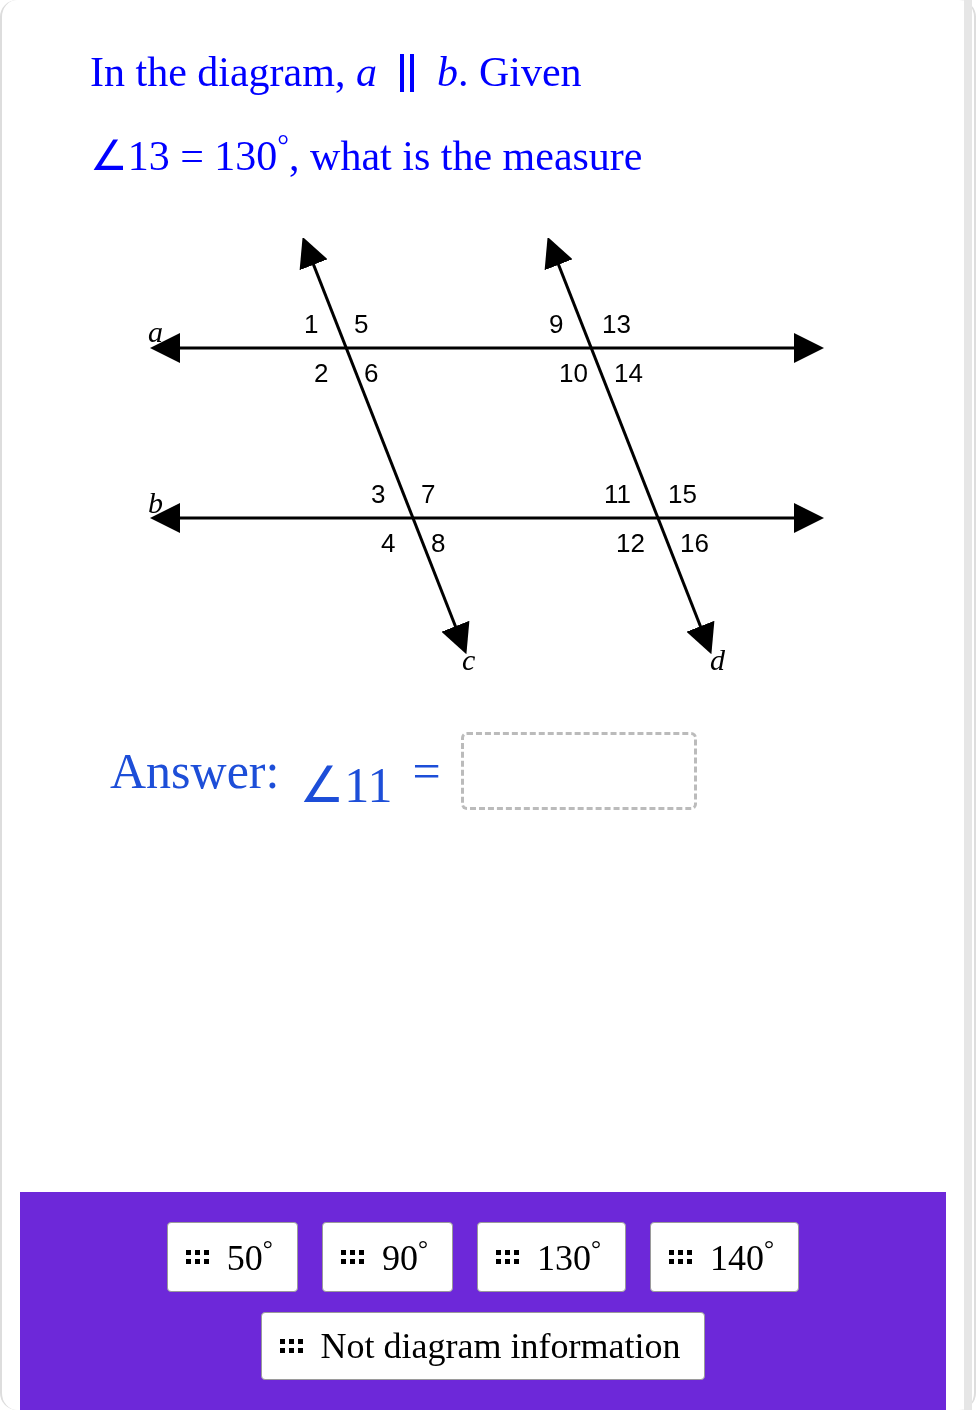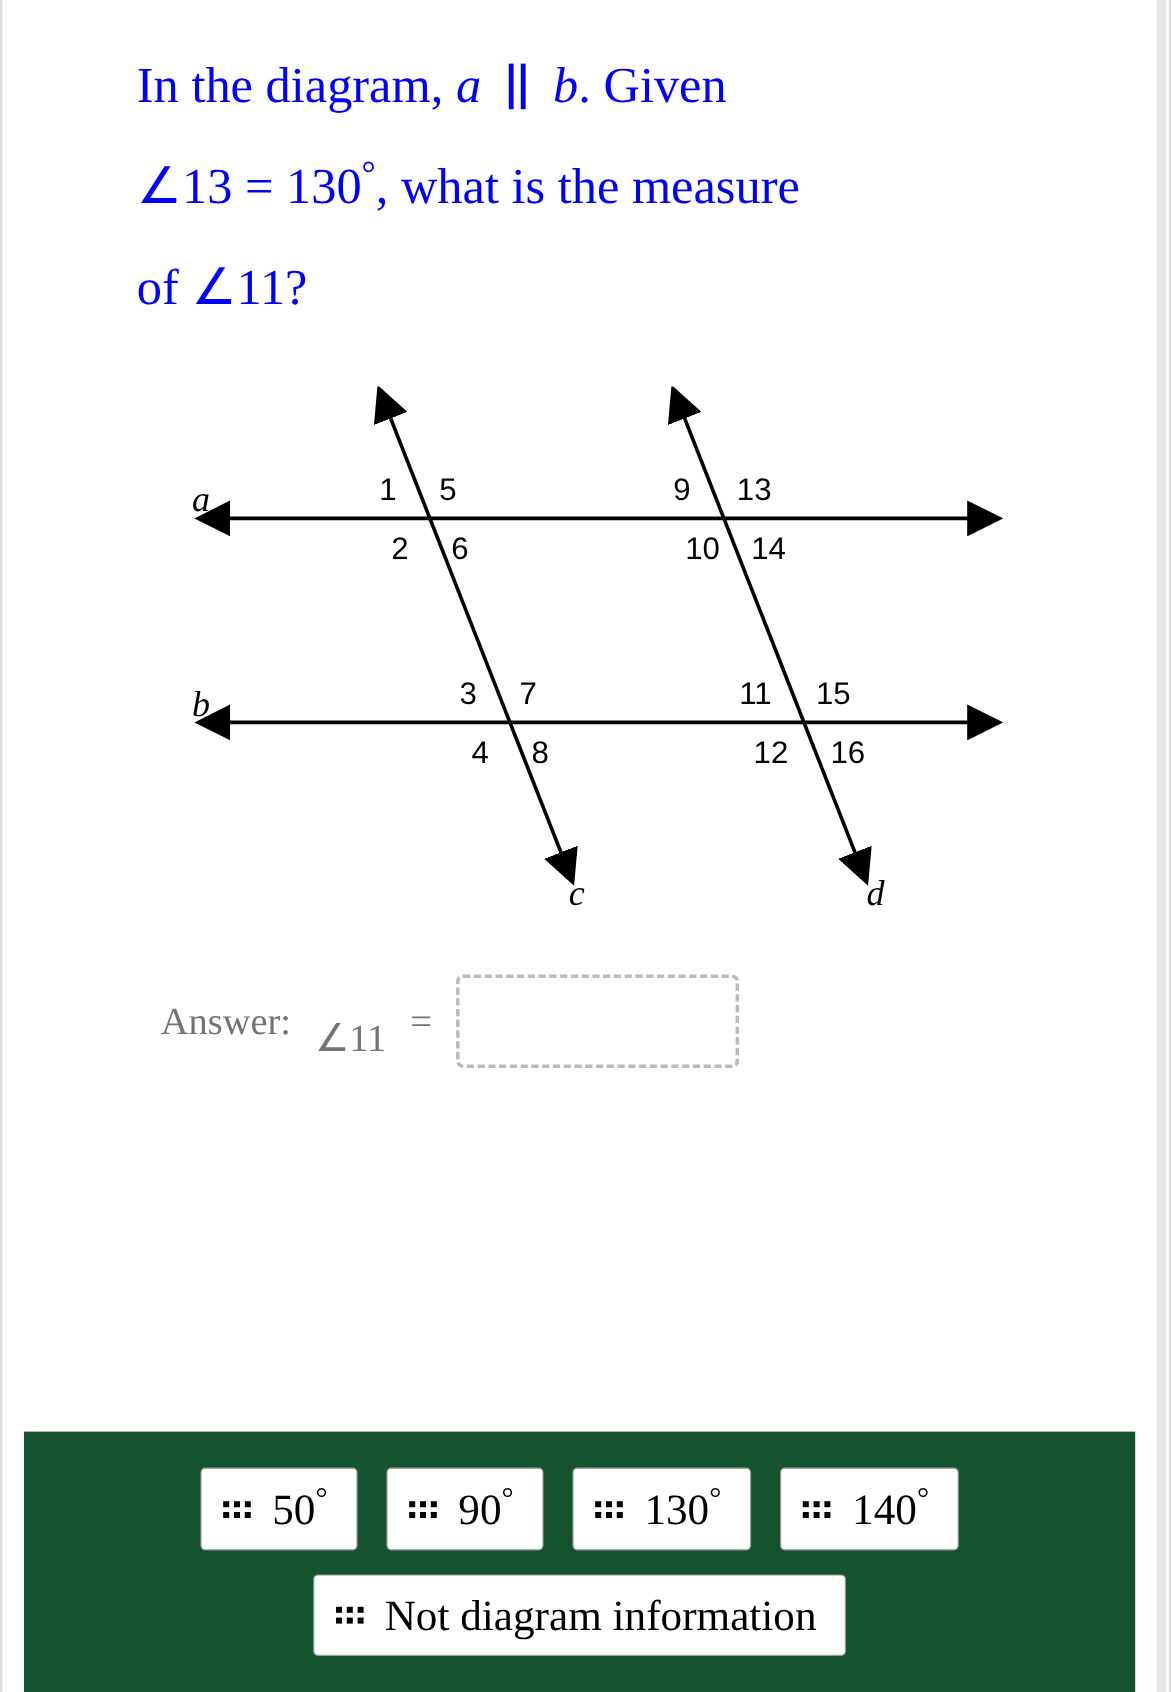--- a/index.html
+++ b/index.html
@@ -5,24 +5,25 @@
   html, body {
     margin: 0;
     padding: 0;
     background: #fff;
     font-family: "Times New Roman", Georgia, serif;
   }
   .page {
     width: 976px;
     height: 1410px;
     box-sizing: border-box;
-    padding: 0 30px 0 42px;
+    padding: 0 30px 0 18px;
     position: relative;
     border-left: 2px solid #ddd;
     border-right: 2px solid #ddd;
+    border-radius: 17px;
   }
   .rborder {
     position: absolute;
     right: 2px;
     top: 0;
     width: 8px;
     height: 100%;
     background: #e6e6e6;
   }
   
@@ -79,42 +80,42 @@
     font-family: "Times New Roman", serif;
     font-style: italic;
     font-size: 30px;
     fill: #000;
   }
   .arrowhead { fill: #000; }
 
   
   .answer-line {
     padding: 20px 0 50px 90px;
-    font-size: 32px;
-    color: #737373;
+    font-size: 50px;
+    color: #1d4ed8;
     display: flex;
     align-items: center;
     gap: 20px;
   }
   .dropzone {
     display: inline-block;
     width: 230px;
     height: 72px;
     border: 3px dashed #bbb;
     border-radius: 6px;
     vertical-align: middle;
   }
 
   
   .choices-strip {
     position: absolute;
     left: 18px;
     right: 28px;
     bottom: 0;
-    background: #14532d;
+    background: #6d28d9;
     padding: 30px 30px 30px 30px;
     box-sizing: border-box;
     display: flex;
     flex-wrap: wrap;
     gap: 20px 24px;
     justify-content: center;
   }
   .choice {
     background: #fff;
     border: 1px solid #9a9a9a;
@@ -150,23 +151,20 @@
   <div class="question">
     <div>
       <span>In the diagram, </span>
       <span class="mathit">a</span>
       &nbsp;<span class="parallel"></span>&nbsp;
       <span class="mathit">b</span><span>.  Given</span>
     </div>
     <div>
       <span class="ang">∠13 = 130</span><span class="deg">°</span><span>, what is the measure</span>
     </div>
-    <div>
-      <span>of </span><span class="ang">∠11</span><span>?</span>
-    </div>
   </div>
 
   <div class="diagram-wrap">
     <svg class="diagram" viewBox="0 0 700 440">
 
       <defs>
         <marker id="ah" markerWidth="10" markerHeight="10" refX="6" refY="5" orient="auto">
           <path d="M0,0 L10,5 L0,10 Z" class="arrowhead"></path>
         </marker>
         <marker id="ahrev" markerWidth="10" markerHeight="10" refX="4" refY="5" orient="auto">

